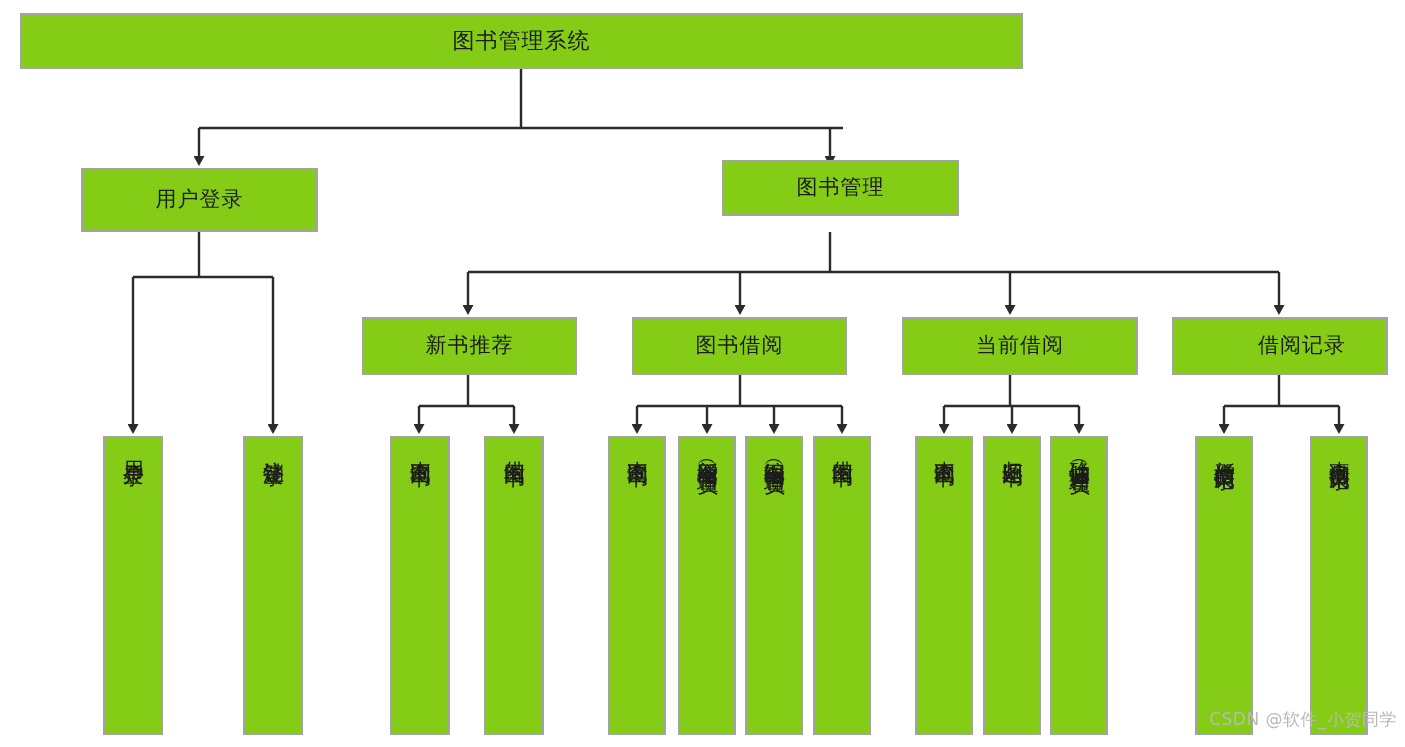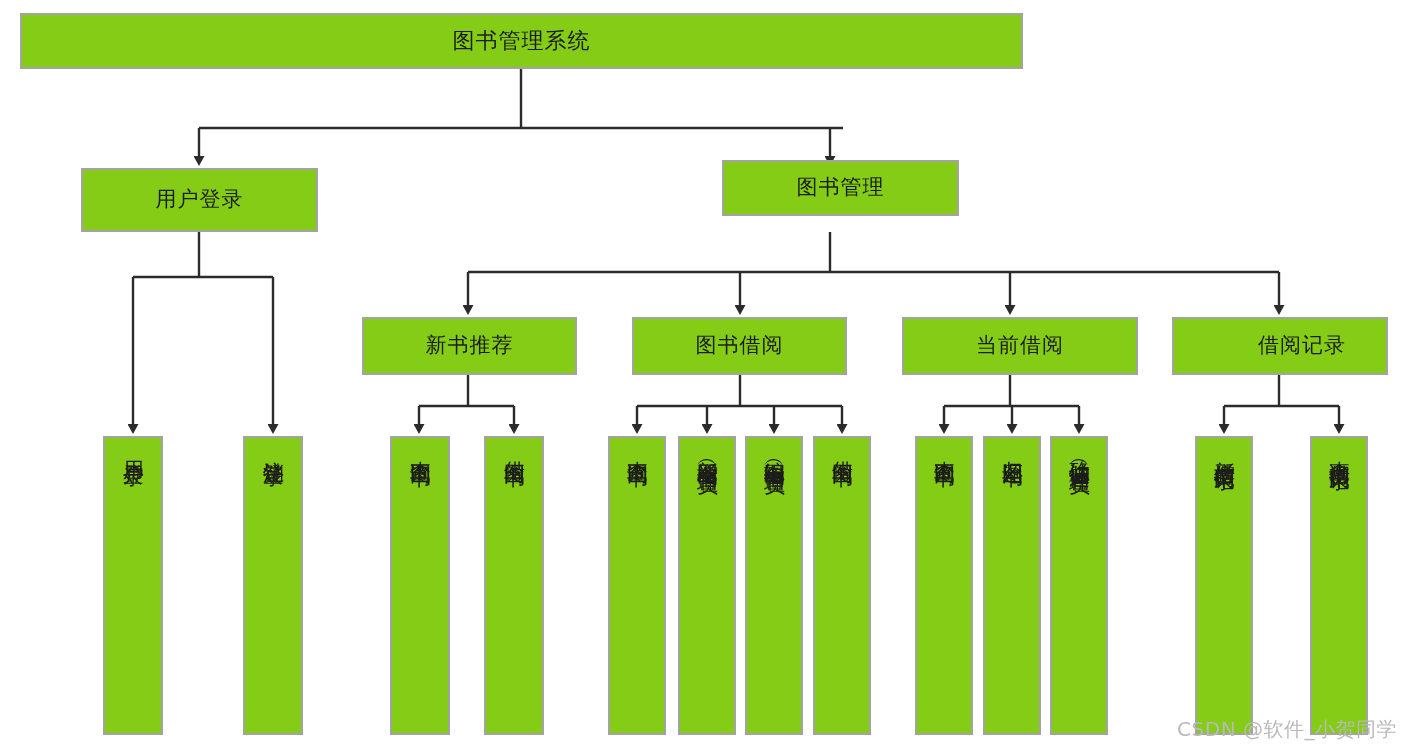--- a/index.html
+++ b/index.html
@@ -54,22 +54,22 @@
     text-orientation: upright;
     font-size: 21px;
     line-height: 1.28;
     letter-spacing: 2px;
     white-space: nowrap;
     text-align: center;
   }
   .watermark {
     position: absolute;
     right: 8px;
-    bottom: 4px;
-    font-size: 20px;
+    bottom: 16px;
+    font-size: 17px;
     color: #b9b9b9;
     letter-spacing: 0.5px;
     z-index: 3;
     user-select: none;
   }
 </style>
 </head>
 <body>
 
 <div id="canvas">

